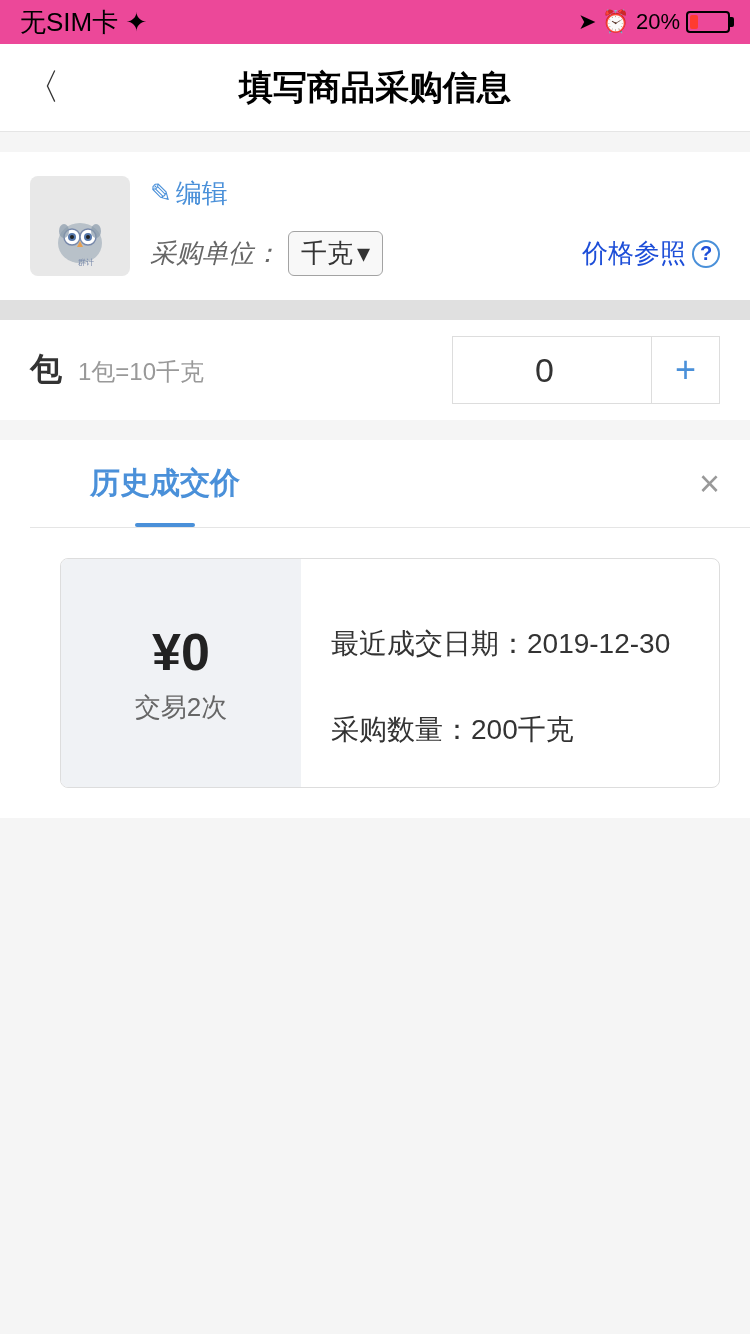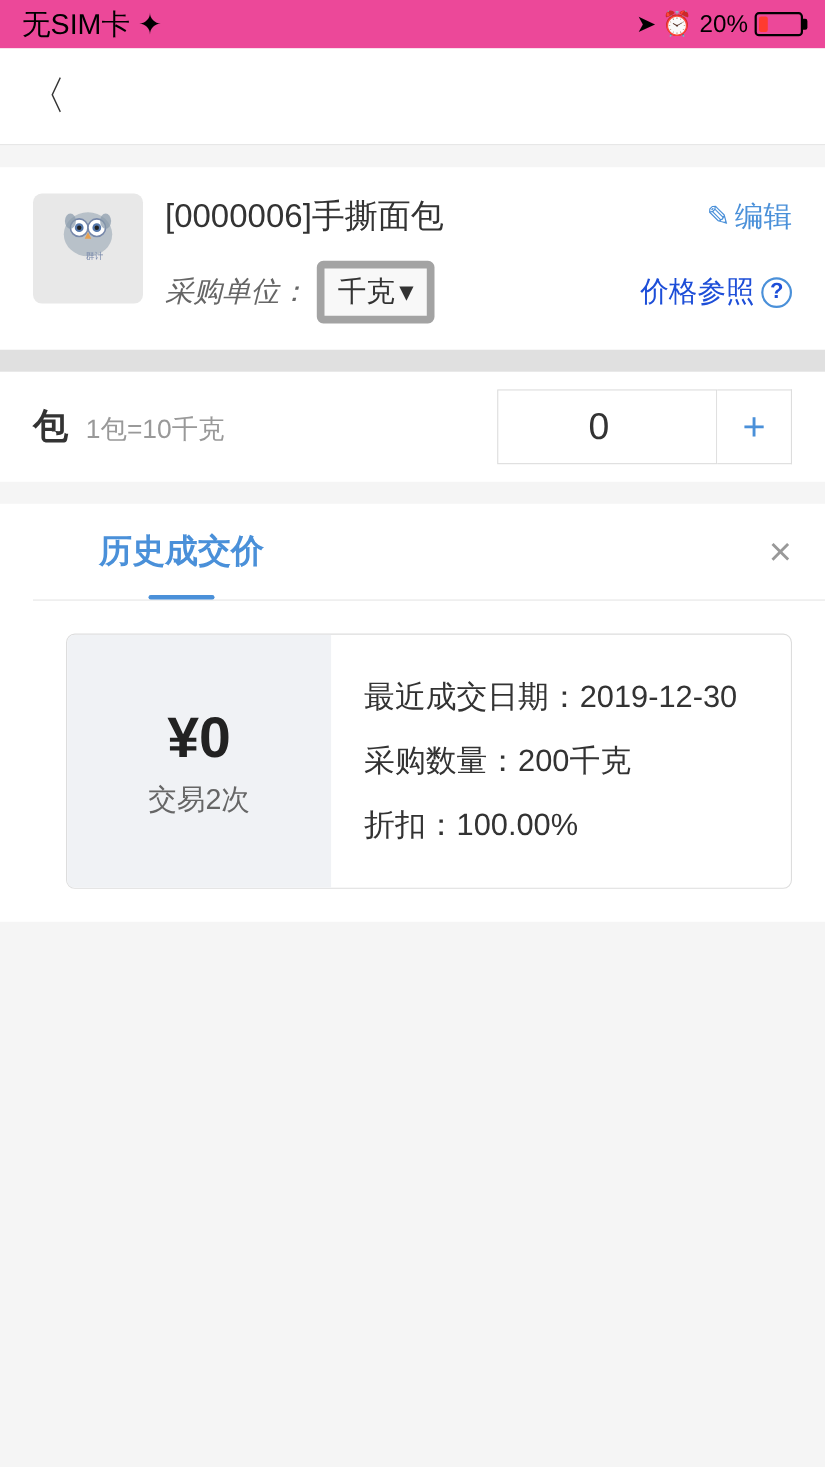--- a/index.html
+++ b/index.html
@@ -104,21 +104,21 @@
       display: flex;
       align-items: flex-start;
       gap: 20px;
     }
     .product-image {
       width: 100px;
       height: 100px;
       background: #e8e8e8;
       border-radius: 8px;
       display: flex;
-      align-items: flex-start;
+      align-items: flex-end;
       justify-content: center;
       flex-shrink: 0;
     }
     .product-image-inner {
       width: 70px;
       height: 70px;
       display: flex;
       align-items: center;
       justify-content: center;
     }
@@ -155,21 +155,21 @@
     }
     .unit-label {
       font-size: 26px;
       color: #666;
       font-style: italic;
     }
     .unit-select {
       display: flex;
       align-items: center;
       gap: 4px;
-      border: 7px solid #a3a3a3;
+      border: 1px solid #a3a3a3;
       border-radius: 6px;
       padding: 4px 12px;
       font-size: 26px;
       color: #333;
       background: #f8f8f8;
       cursor: pointer;
     }
     .price-ref {
       font-size: 26px;
       color: #1d4ed8;
@@ -331,39 +331,41 @@
       padding: 36px 30px;
       display: flex;
       flex-direction: column;
       gap: 16px;
       justify-content: center;
     }
     .card-detail-row {
       font-size: 28px;
       color: #333;
       line-height: 1.5;
+      margin-top: 28px;
     }
   </style>
 </head>
 <body>
 
 <div class="status-bar">
   <span class="status-left">无SIM卡 ✦</span>
   <div class="status-right">
     <span>➤</span>
     <span>⏰</span>
     <span>20%</span>
     <div class="battery-icon">
       <div class="battery-fill"></div>
     </div>
   </div>
 </div>
 
 <div class="nav-bar">
   <div class="nav-back">〈</div>
+  <span class="nav-title">填写商品采购信息</span>
 </div>
 
 <div class="product-section">
   <div class="product-header">
     <div class="product-image">
       <div class="product-image-inner">
         <svg class="owl-svg" viewBox="0 0 60 60" xmlns="http://www.w3.org/2000/svg">
           <ellipse cx="30" cy="32" rx="22" ry="20" fill="#8899aa" opacity="0.5"></ellipse>
           <circle cx="22" cy="26" r="8" fill="#fff" stroke="#7788aa" stroke-width="1.5"></circle>
           <circle cx="38" cy="26" r="8" fill="#fff" stroke="#7788aa" stroke-width="1.5"></circle>
@@ -373,21 +375,20 @@
           <circle cx="38" cy="26" r="2" fill="#222"></circle>
           <polygon points="30,30 27,36 33,36" fill="#e8a050"></polygon>
           <ellipse cx="14" cy="20" rx="5" ry="7" fill="#8899aa" opacity="0.7"></ellipse>
           <ellipse cx="46" cy="20" rx="5" ry="7" fill="#8899aa" opacity="0.7"></ellipse>
           <text x="28" y="54" font-size="8" fill="#7788aa" font-family="sans-serif">群计</text>
         </svg>
       </div>
     </div>
     <div class="product-info">
       <div class="product-name-row">
-        <span class="product-name">[0000006]手撕面包</span>
         <div class="edit-btn">
           <span>✎</span>
           <span>编辑</span>
         </div>
       </div>
       <div class="unit-row">
         <div style="display:flex;align-items:center;gap:8px;">
           <span class="unit-label">采购单位：</span>
           <div class="unit-select">
             <span>千克</span>
@@ -430,19 +431,16 @@
         <span class="price-big">¥0</span>
         <span class="trade-count">交易2次</span>
       </div>
       <div class="card-right">
         <div class="card-detail-row">
           <span>最近成交日期：</span><span>2019-12-30</span>
         </div>
         <div class="card-detail-row">
           <span>采购数量：</span><span>200千克</span>
         </div>
-        <div class="card-detail-row">
-          <span>折扣：</span><span>100.00%</span>
-        </div>
       </div>
     </div>
   </div>
 </div>
 
 </body></html>

